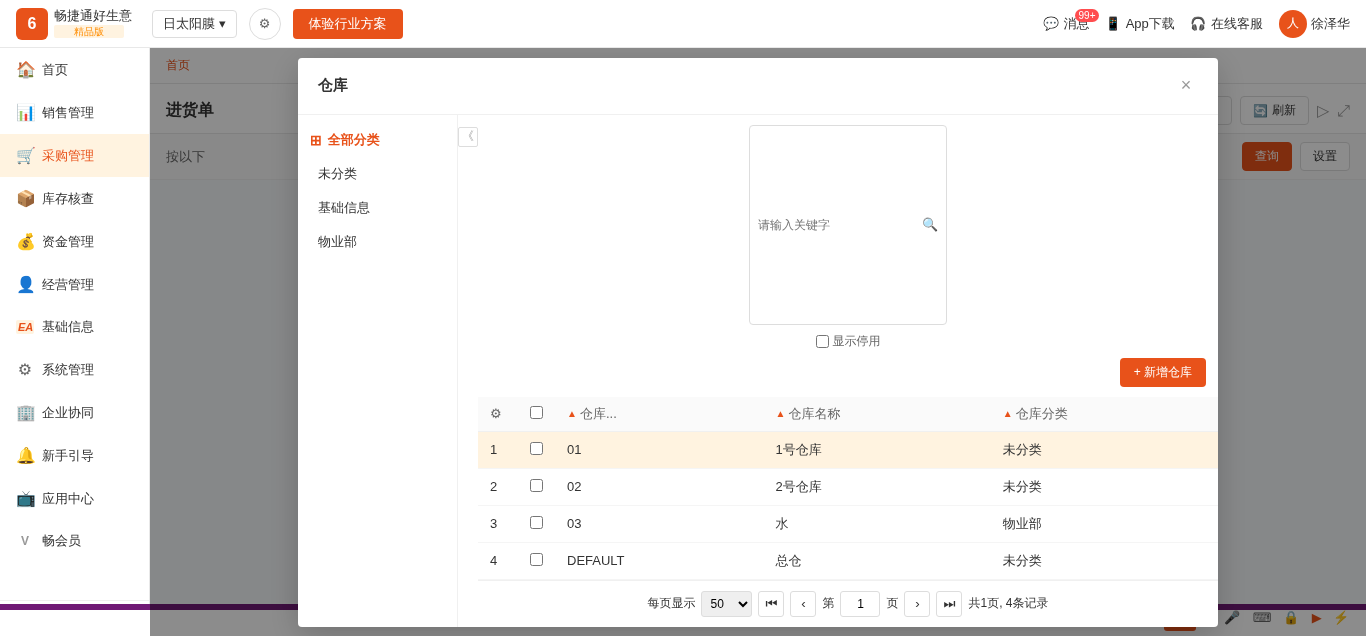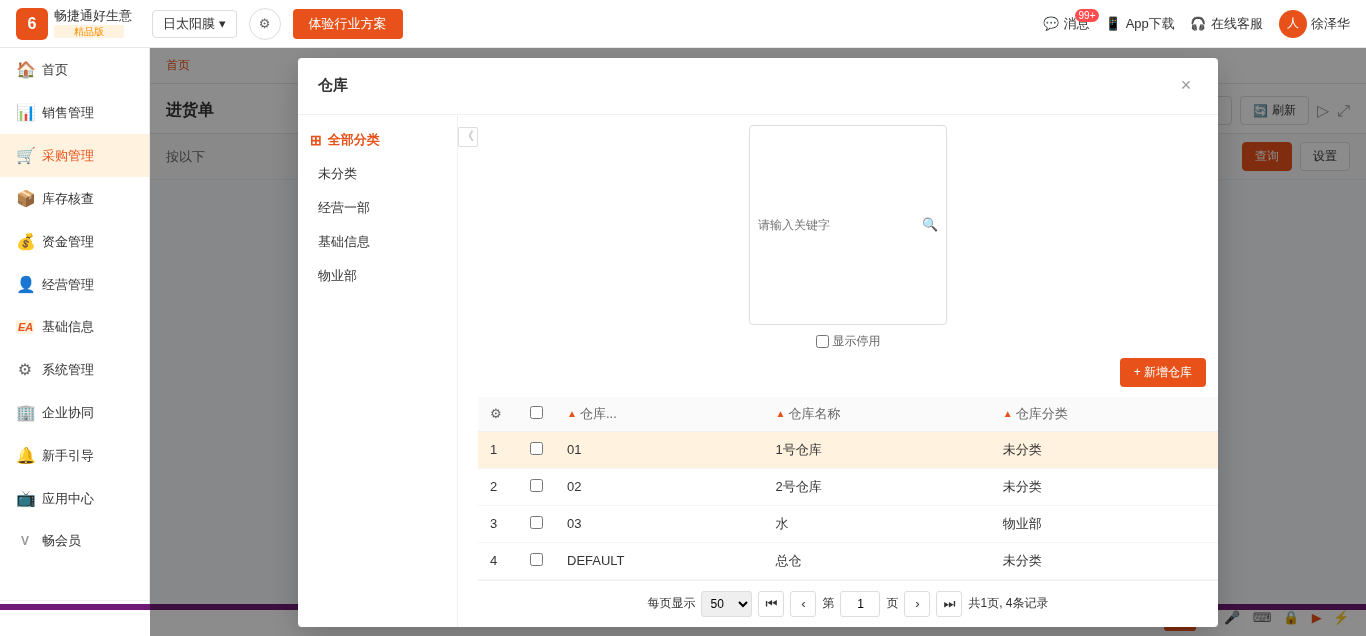--- a/index.html
+++ b/index.html
@@ -410,21 +410,20 @@
         </div>
 
         <div class="modal-body">
 
           <div class="category-panel">
             <div class="category-header">
               <span style="font-size:14px;">⊞</span>
               <span>全部分类</span>
             </div>
             <div class="category-item">未分类</div>
-            <div class="category-item">经营一部</div>
             <div class="category-item">基础信息</div>
             <div class="category-item">物业部</div>
           </div>
 
           <div style="display:flex;align-items:flex-start;padding-top:12px;">
             <div class="collapse-btn">《</div>
           </div>
 
           <div class="table-panel">
 

